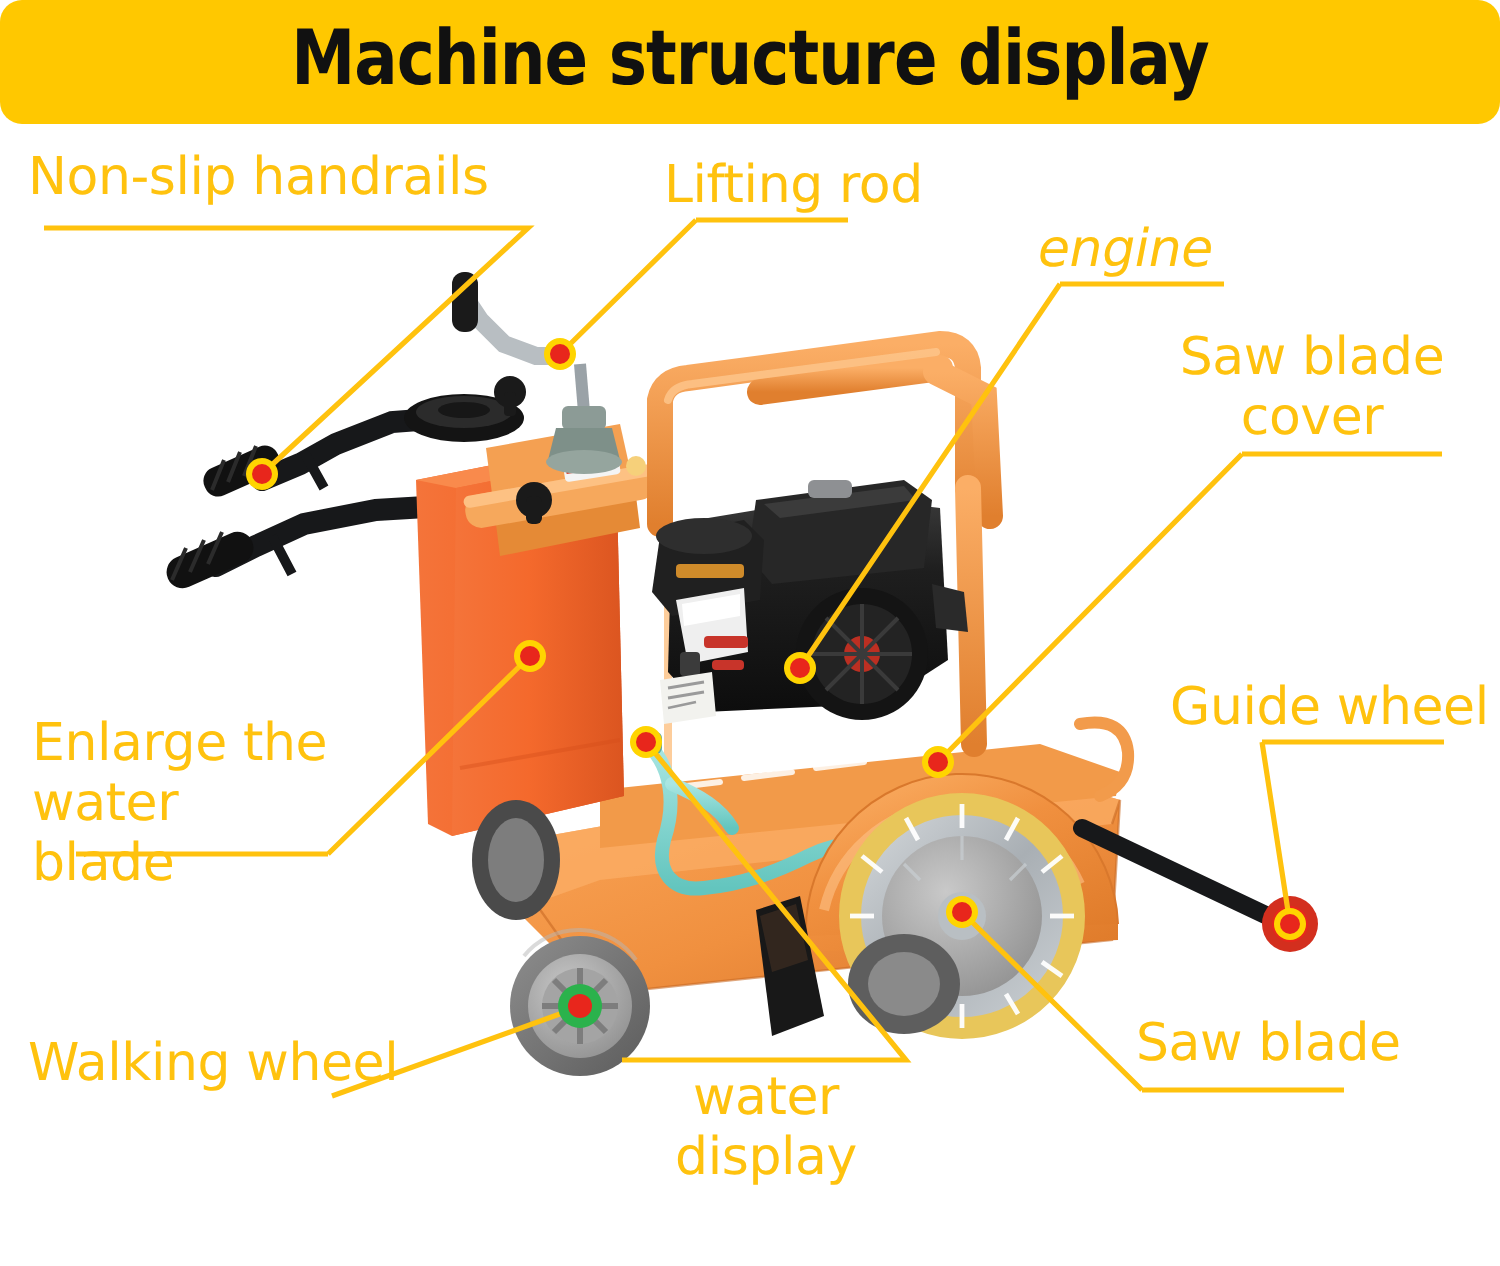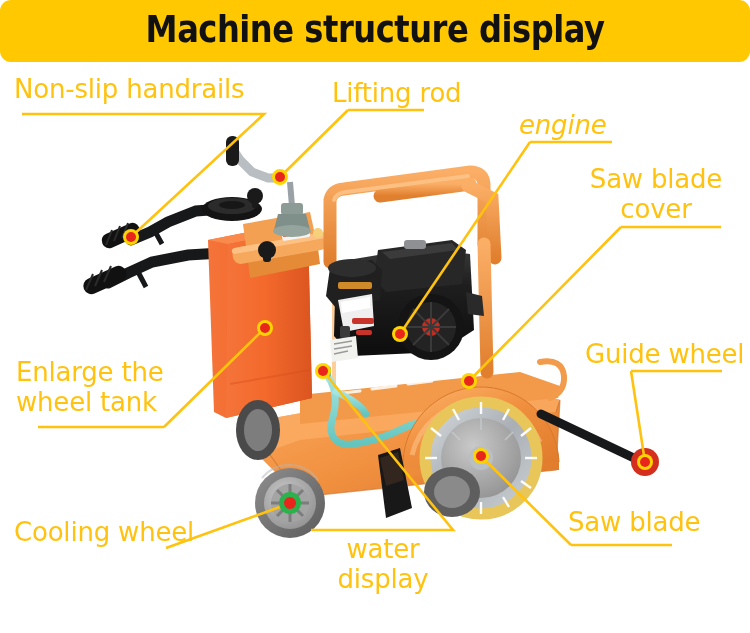--- a/index.html
+++ b/index.html
@@ -356,24 +356,24 @@
 
   <div class="callout two-line" style="left:588px;top:164px;width:136px;">
     <div>Saw blade</div>
     <div>cover</div>
   </div>
 
   <div class="callout" style="left:585px;top:339px;">Guide wheel</div>
 
   <div class="callout two-line" style="left:16px;top:357px;width:150px;text-align:left;">
     <div>Enlarge the</div>
-    <div>wheel tank</div>
-  </div>
-
-  <div class="callout" style="left:14px;top:517px;">Cooling wheel</div>
+    <div>water blade</div>
+  </div>
+
+  <div class="callout" style="left:14px;top:517px;">Walking wheel</div>
 
   <div class="callout two-line" style="left:300px;top:534px;width:166px;">
     <div>water display</div>
   </div>
 
   <div class="callout" style="left:568px;top:507px;">Saw blade</div>
 
 </div>
 
 </body></html>

